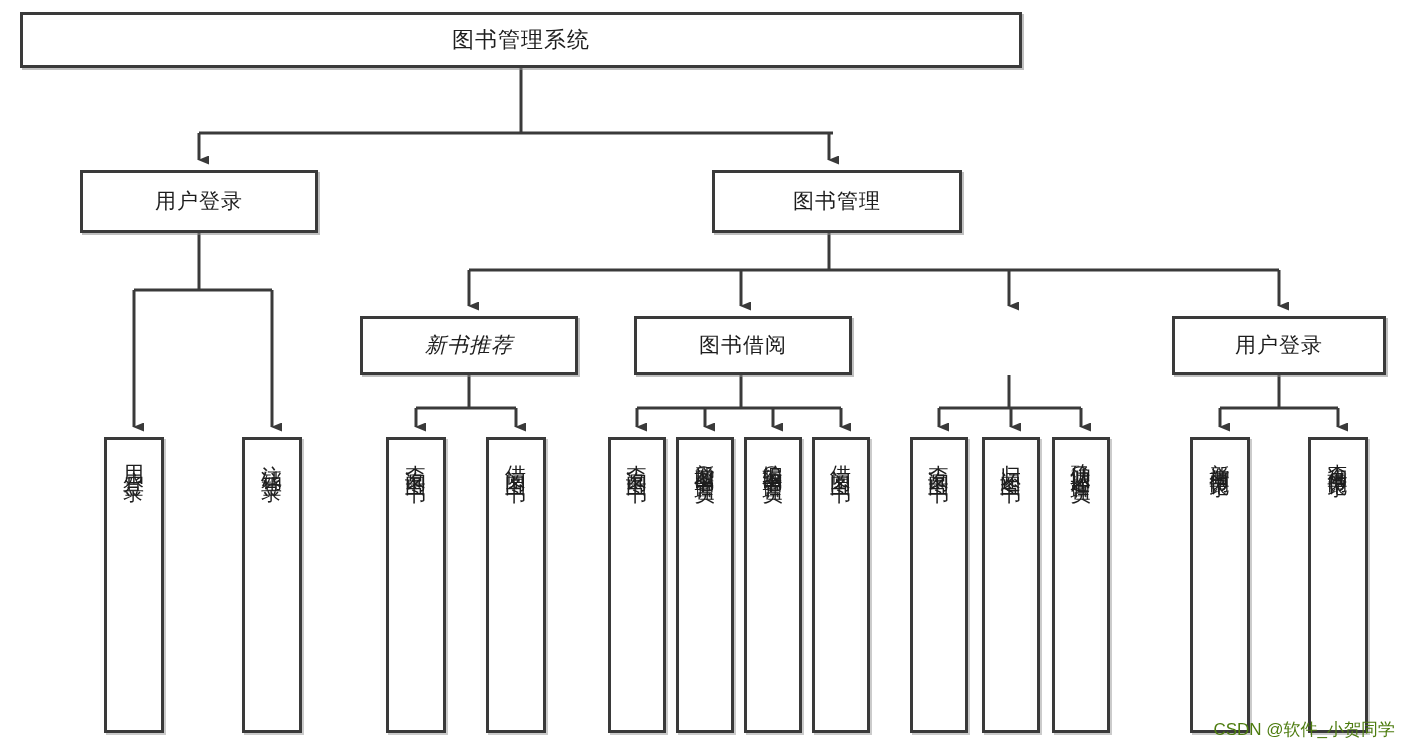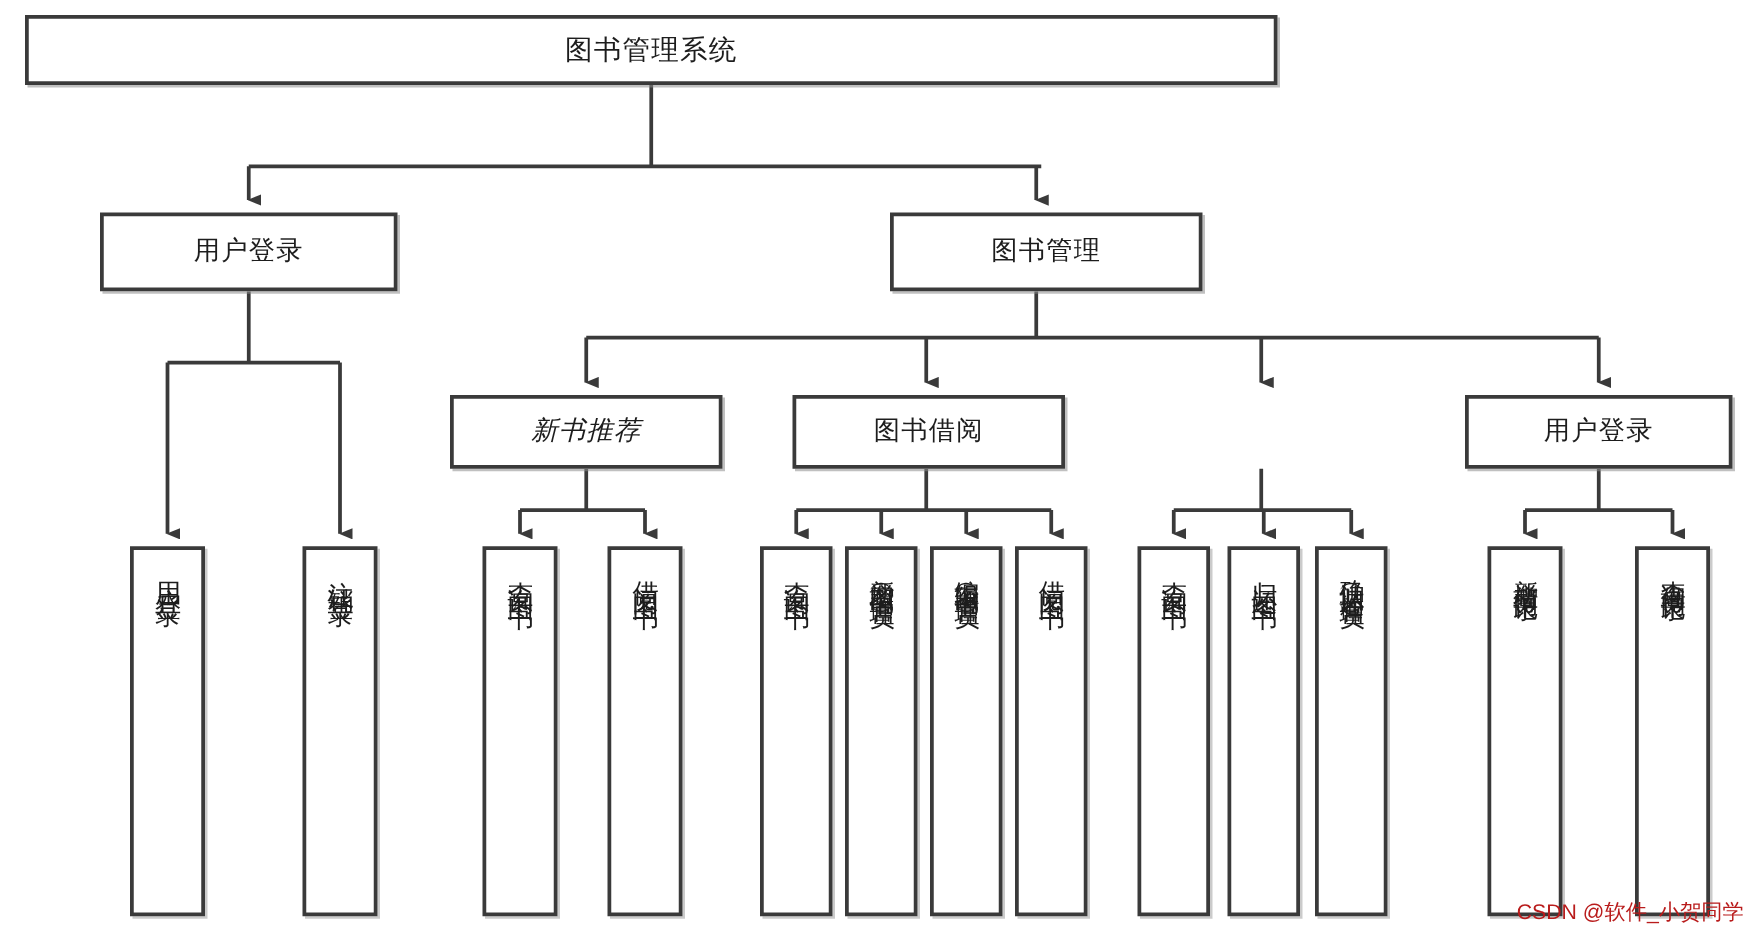--- a/index.html
+++ b/index.html
@@ -61,21 +61,21 @@
     letter-spacing:6px;
     line-height:1;
     color:#1d1d1d;
   }
   .leaf.tight .vlabel{letter-spacing:3px;font-size:20px;}
   #watermark{
     position:absolute;
     right:10px;
     bottom:6px;
     font-size:17px;
-    color:#b91c1c;
+    color:#4d7c0f;
     z-index:5;
     white-space:nowrap;
     margin-top:19px;
   }
 </style>
 </head>
 <body>
 
 <div id="canvas">
 

